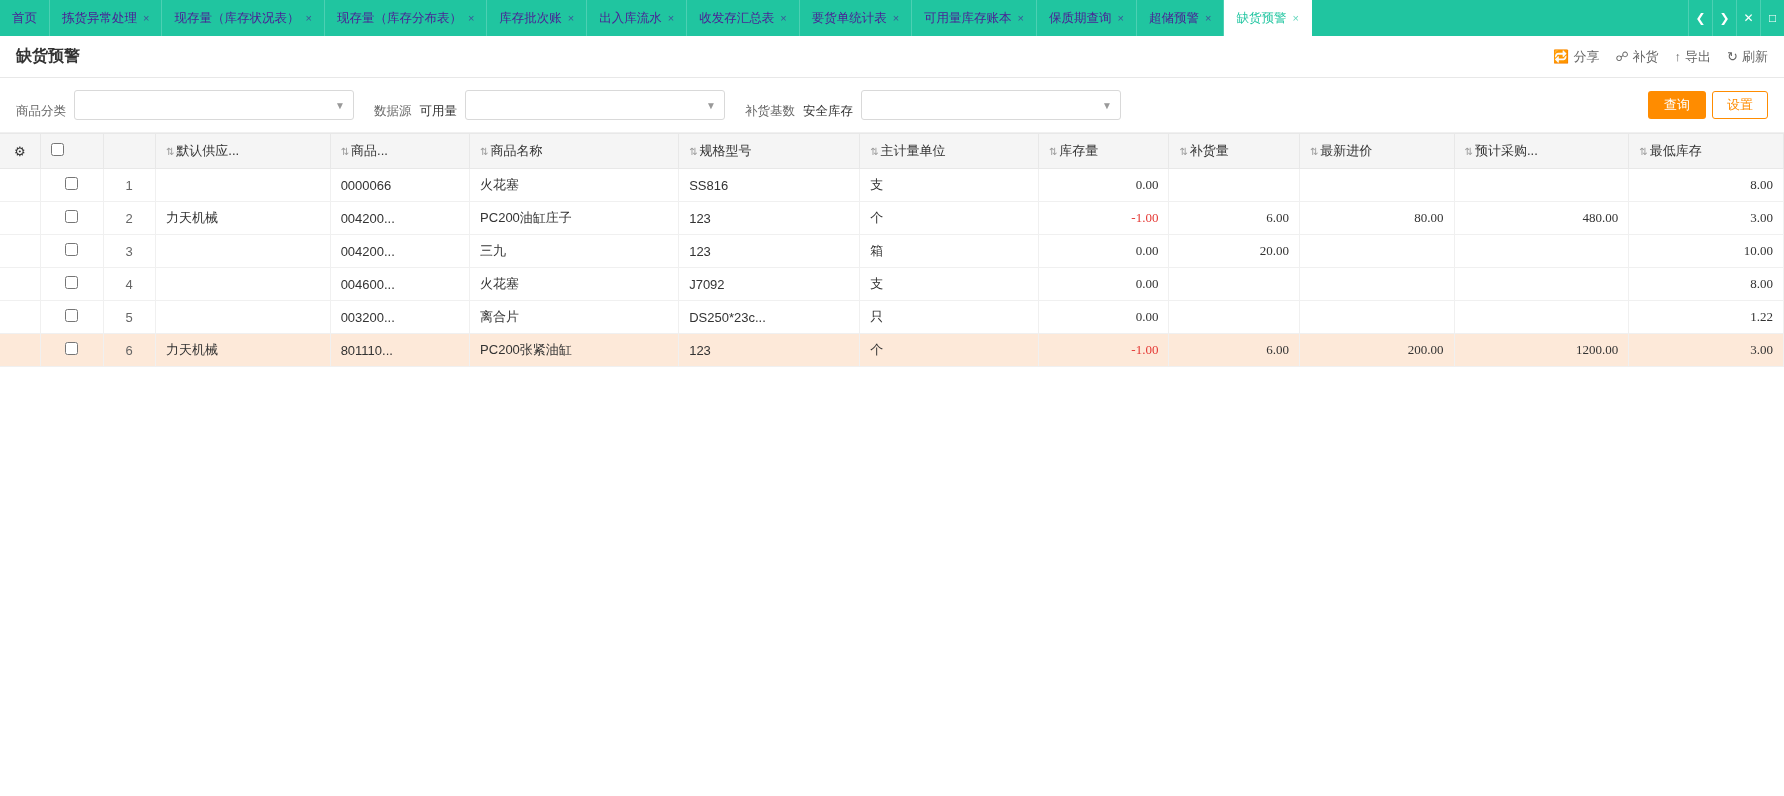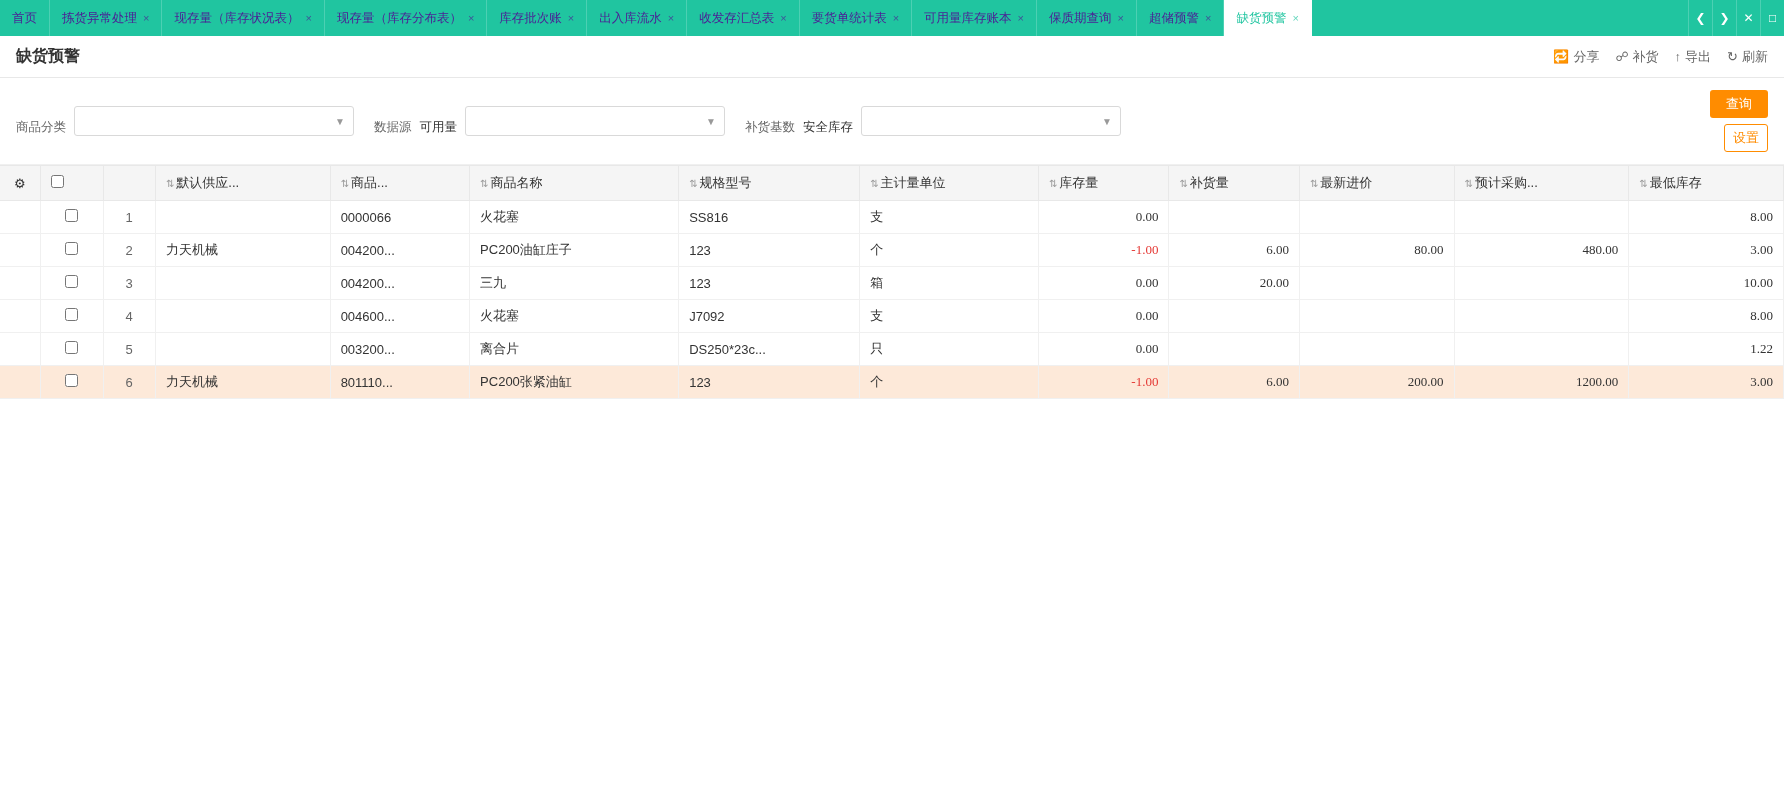--- a/index.html
+++ b/index.html
@@ -139,29 +139,29 @@
       padding: 5px 16px;
       cursor: pointer;
       font-size: 13px;
       margin-left: auto;
     }
     .btn-settings {
       background: #fff;
       color: #ff8c00;
       border: 1px solid #ff8c00;
       border-radius: 3px;
-      padding: 4px 8px;
+      padding: 4px 14px;
       cursor: pointer;
       font-size: 13px;
       margin-left: auto;
       display: block;
     }
     .right-buttons {
       display: flex;
-      flex-direction: column;
+      flex-direction: row;
       align-items: center;
       gap: 6px;
       margin-left: auto;
     }
 
     
     .table-container {
       width: 100%;
       overflow-x: auto;
     }

